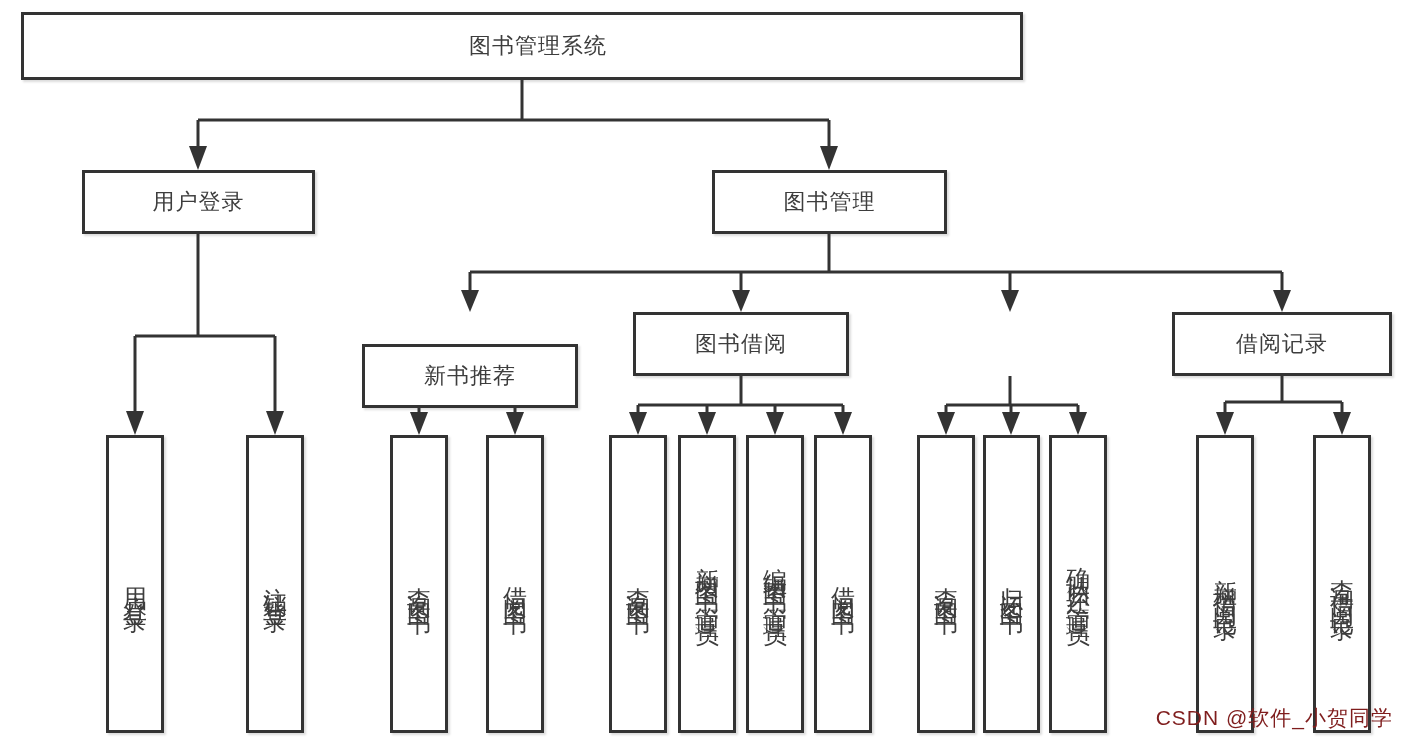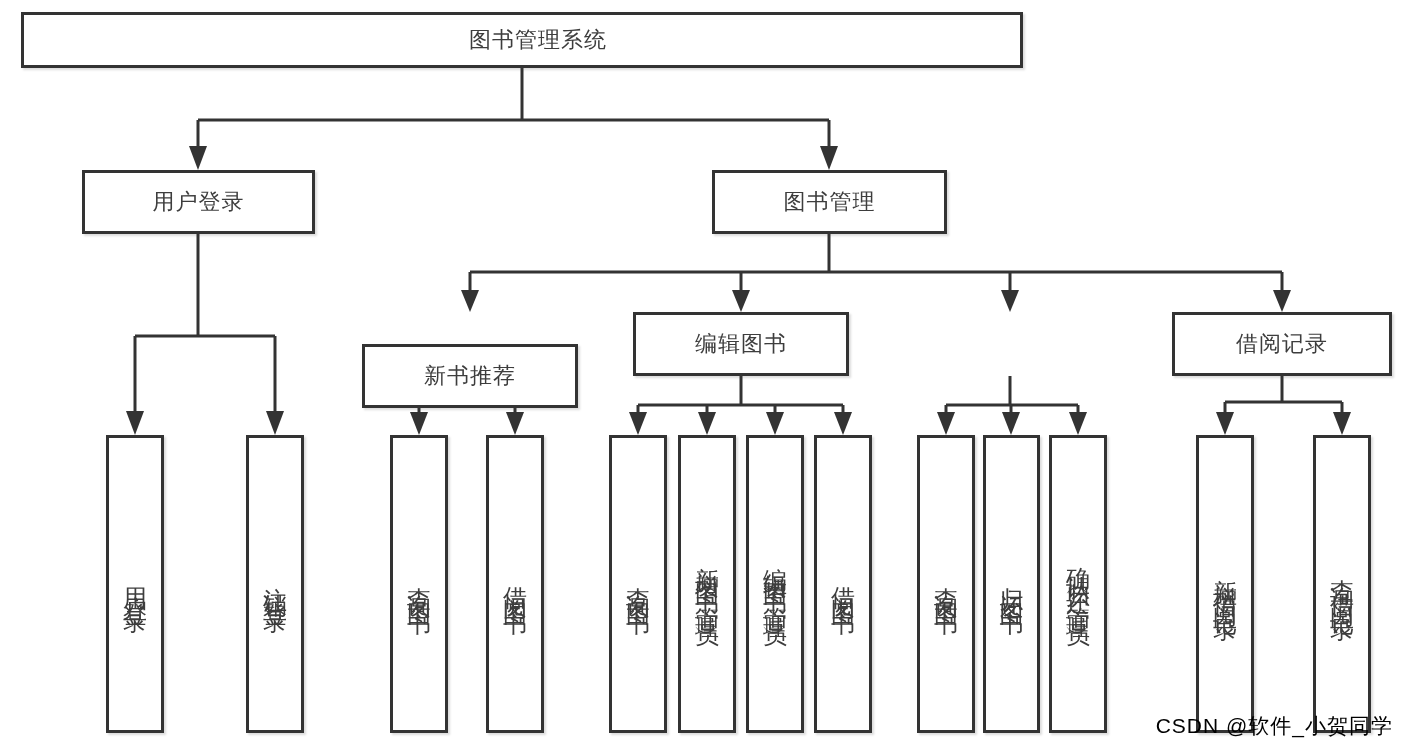--- a/index.html
+++ b/index.html
@@ -33,23 +33,23 @@
     writing-mode:vertical-rl;
     text-orientation:mixed;
     font-size:24px;
     line-height:1;
     letter-spacing:8px;
     color:#3d3d3d;
   }
   .watermark{
     position:absolute;
     right:12px;
-    bottom:7px;
+    bottom:15px;
     font-size:21px;
-    color:#000000;
+    color:#7f1d1d;
     letter-spacing:1px;
     z-index:3;
     white-space:nowrap;
   }
 </style>
 </head>
 <body>
 
 <div class="canvas">
 
@@ -117,36 +117,36 @@
       <polygon points="766,412 784,412 775,435"></polygon>
       <polygon points="834,412 852,412 843,435"></polygon>
       <polygon points="937,412 955,412 946,435"></polygon>
       <polygon points="1002,412 1020,412 1011,435"></polygon>
       <polygon points="1069,412 1087,412 1078,435"></polygon>
       <polygon points="1216,412 1234,412 1225,435"></polygon>
       <polygon points="1333,412 1351,412 1342,435"></polygon>
     </g>
   </svg>
 
-  <div class="node" style="left:21px;top:12px;width:1002px;height:56px;padding-left:32px;">
+  <div class="node" style="left:21px;top:12px;width:1002px;height:68px;padding-left:32px;">
     <span class="hlabel">图书管理系统</span>
   </div>
 
   <div class="node" style="left:82px;top:170px;width:233px;height:64px;">
     <span class="hlabel">用户登录</span>
   </div>
   <div class="node" style="left:712px;top:170px;width:235px;height:64px;font-family:Liberation Serif, serif;">
     <span class="hlabel">图书管理</span>
   </div>
 
   <div class="node" style="left:362px;top:312px;width:216px;height:64px;margin-top:32px;">
     <span class="hlabel">新书推荐</span>
   </div>
   <div class="node" style="left:633px;top:312px;width:216px;height:64px;">
-    <span class="hlabel">编辑图书</span>
+    <span class="hlabel">图书借阅</span>
   </div>
   <div class="node" style="left:1172px;top:312px;width:220px;height:64px;">
     <span class="hlabel">借阅记录</span>
   </div>
 
   <div class="node vbox" style="left:106px;top:435px;width:58px;height:298px;">
     <span class="vlabel">用户登录</span>
   </div>
   <div class="node vbox" style="left:246px;top:435px;width:58px;height:298px;">
     <span class="vlabel">注销登录</span>

